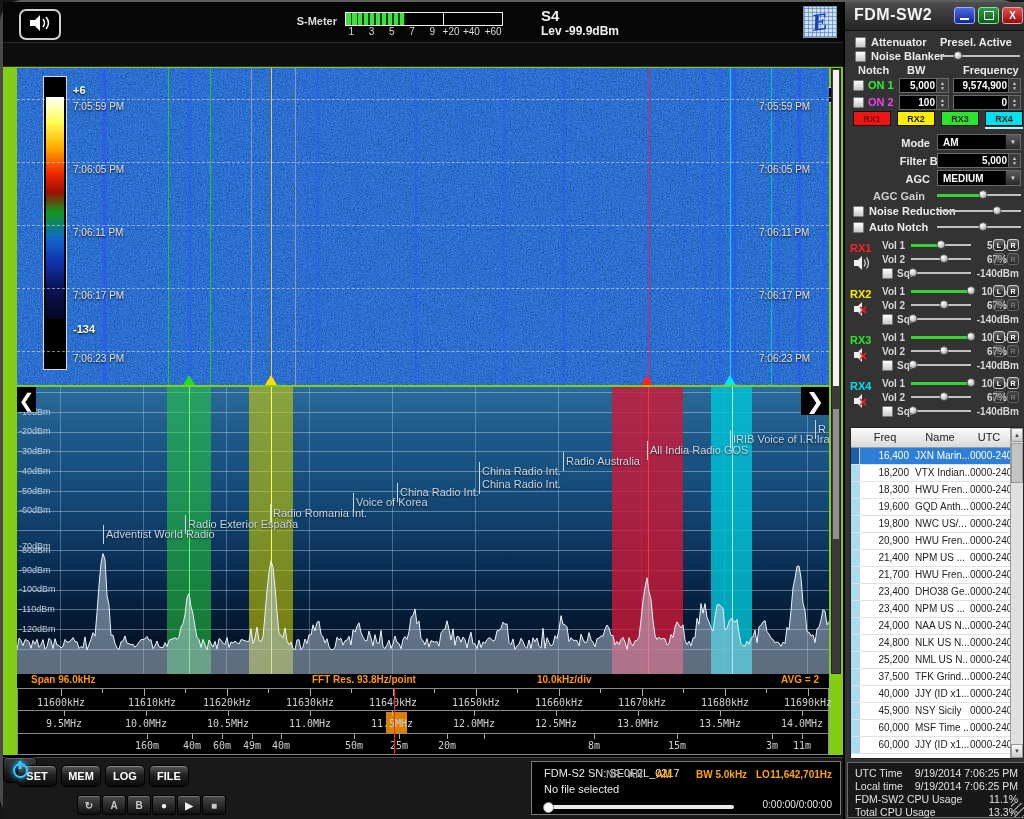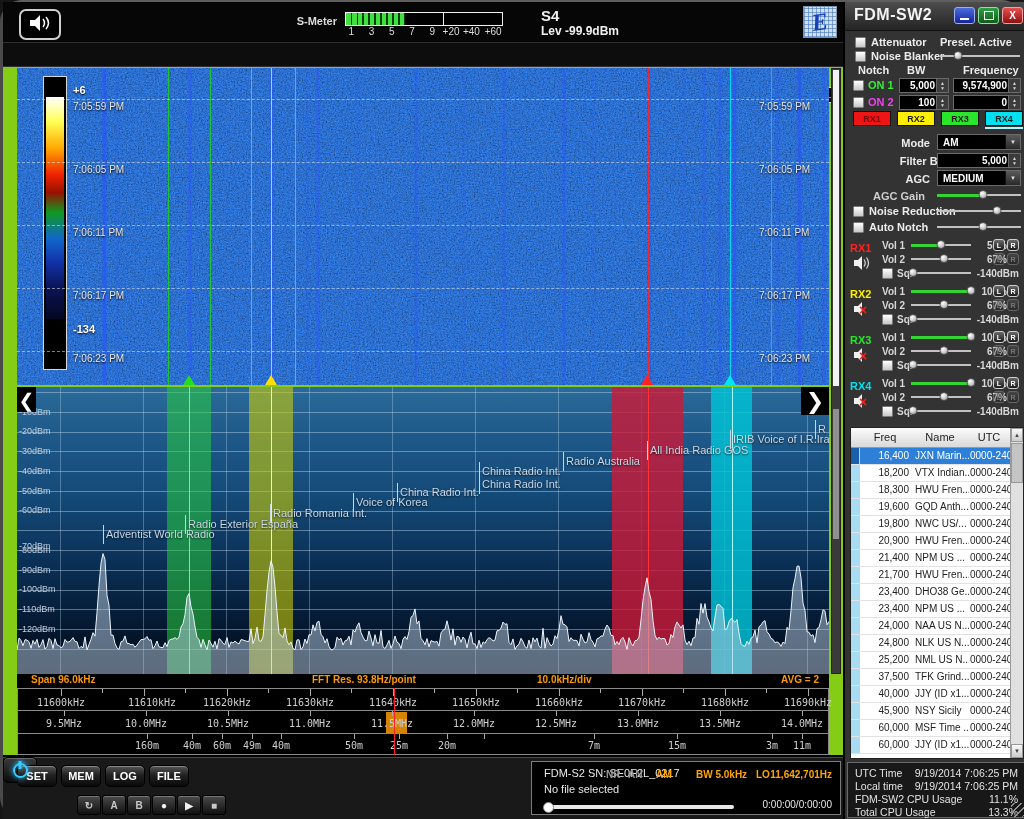--- a/index.html
+++ b/index.html
@@ -414,21 +414,21 @@
         <div class="ruler-label" style="left: 263px; top: 6px;">40m</div>
         <div class="tick" style="left: 336px; height: 5px;"></div>
         <div class="ruler-label" style="left: 336px; top: 6px;">50m</div>
         <div class="tick" style="left: 381px; height: 5px;"></div>
         <div class="ruler-label" style="left: 381px; top: 6px;">25m</div>
         <div class="tick" style="left: 429px; height: 5px;"></div>
         <div class="ruler-label" style="left: 429px; top: 6px;">20m</div>
         <div class="tick" style="left: 466px; height: 5px;"></div>
         <div class="ruler-label" style="left: 466px; top: 6px; margin-top: 32px;">19m</div>
         <div class="tick" style="left: 576px; height: 5px;"></div>
-        <div class="ruler-label" style="left: 576px; top: 6px;">7m</div>
+        <div class="ruler-label" style="left: 576px; top: 6px;">8m</div>
         <div class="tick" style="left: 659px; height: 5px;"></div>
         <div class="ruler-label" style="left: 659px; top: 6px;">15m</div>
         <div class="tick" style="left: 754px; height: 5px;"></div>
         <div class="ruler-label" style="left: 754px; top: 6px;">3m</div>
         <div class="tick" style="left: 784px; height: 5px;"></div>
         <div class="ruler-label" style="left: 784px; top: 6px;">11m</div>
       </div>
   </div>
   <div class="abs" id="ruler-cursor"></div>
 

